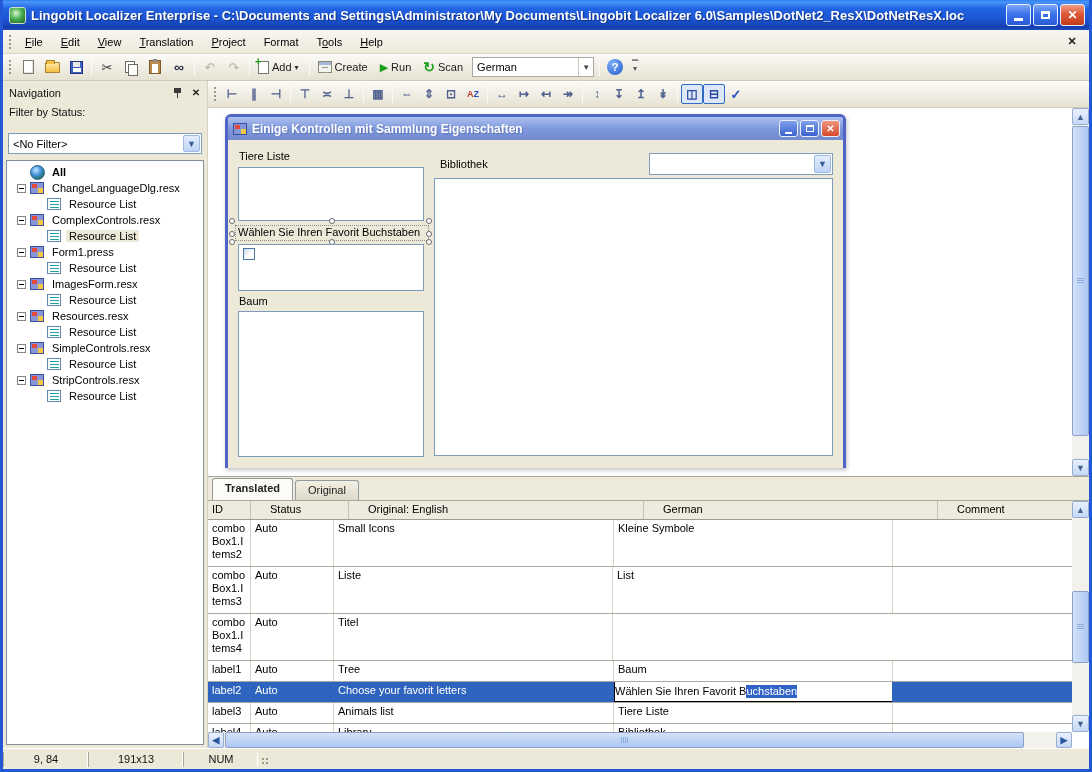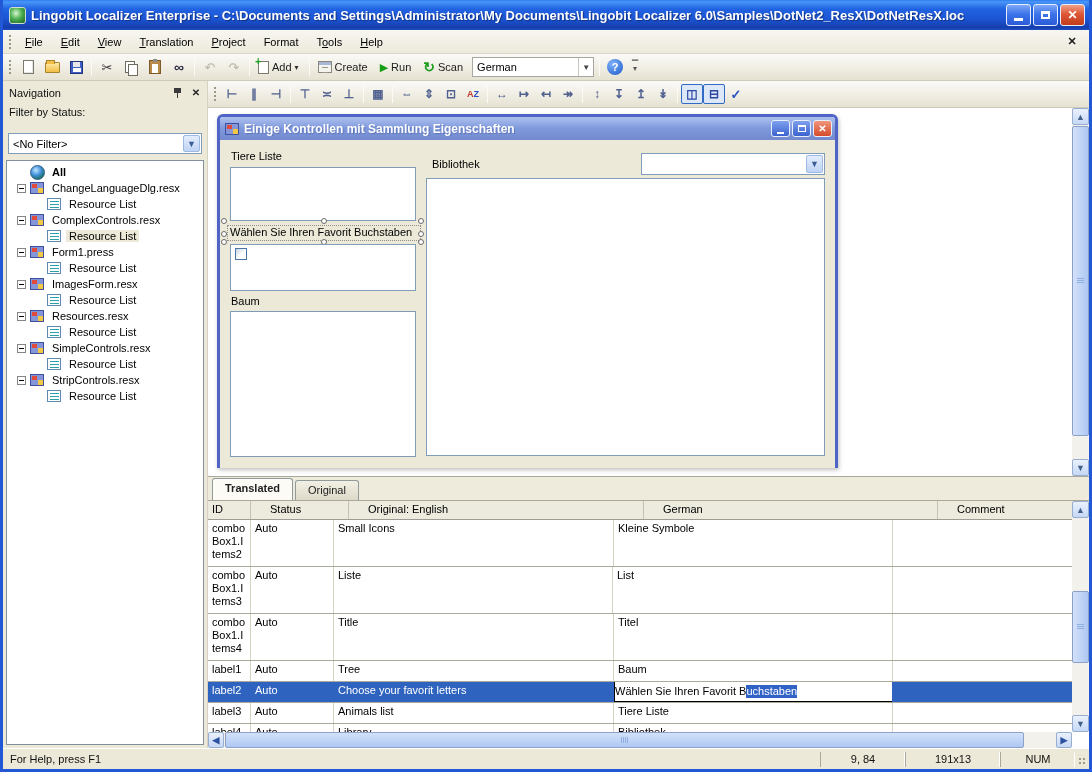--- a/index.html
+++ b/index.html
@@ -108,21 +108,21 @@
   .vsb { position:absolute; top:0; right:0; bottom:0; width:17px; background:#F2F1EC; }
   .sbtn { position:absolute; left:0; width:17px; height:17px; border:1px solid #98AECE; border-radius:2px; background:linear-gradient(180deg,#EAF1FD,#C6D8F6); color:#44618C; font-size:9px; font-weight:bold; display:flex; align-items:center; justify-content:center; }
   .vthumb { position:absolute; left:0; width:17px; border:1px solid #8CA0C8; border-radius:2px; background:linear-gradient(90deg,#D3E1FA,#AEC8F2); }
   .vthumb::after { content:""; position:absolute; left:4px; right:4px; top:50%; height:6px; margin-top:-3px; background:repeating-linear-gradient(180deg,#90AEE0 0 1px,transparent 1px 2px); }
   .hsb { height:16px; flex:0 0 16px; background:#F2F1EC; position:relative; }
   .hbtn { position:absolute; top:0; width:16px; height:16px; border:1px solid #98AECE; border-radius:2px; background:linear-gradient(180deg,#EAF1FD,#C6D8F6); color:#2D53A0; font-size:9px; font-weight:bold; display:flex; align-items:center; justify-content:center; }
   .hthumb { position:absolute; top:0; height:16px; border:1px solid #8CA0C8; border-radius:2px; background:linear-gradient(180deg,#D3E1FA,#AEC8F2); }
   .hthumb::after { content:""; position:absolute; top:4px; bottom:4px; left:50%; width:8px; margin-left:-4px; background:repeating-linear-gradient(90deg,#90AEE0 0 1px,transparent 1px 2px); }
 
   
-  .dialog { position:absolute; left:8px; top:6px; width:621px; height:354px; border:3px solid #5064C8; border-radius:6px 6px 0 0; background:#ECE9D8; box-shadow:1px 2px 4px rgba(0,0,0,.25); }
+  .dialog { position:absolute; left:16px; top:6px; width:621px; height:354px; border:3px solid #5064C8; border-radius:6px 6px 0 0; background:#ECE9D8; box-shadow:1px 2px 4px rgba(0,0,0,.25); }
   .dlg-title { height:23px; border-radius:3px 3px 0 0; display:flex; align-items:center; padding:0 3px 0 5px;
     background:linear-gradient(180deg,#AEC0EE 0%,#7E99DC 50%,#7389CE 100%); }
   .dlg-title .i-form { margin-right:5px; }
   .dlg-title .dt-text { flex:1; color:#fff; font-weight:bold; font-size:12px; text-shadow:1px 1px 1px #5E74B8; white-space:nowrap; overflow:hidden; }
   .dbtn { width:19px; height:17px; margin-left:2px; border-radius:3px; border:1px solid #E8EEFA; color:#fff; font-size:10px; font-weight:bold; display:flex; align-items:center; justify-content:center;
     background:linear-gradient(180deg,#7EA0EE,#3B63CE); }
   .dbtn.close { background:linear-gradient(180deg,#F0967E,#D64A2A); }
   .dbtn .ming { width:7px; height:2px; background:#fff; margin-top:8px; }
   .dbtn .maxg { width:8px; height:7px; border:1px solid #fff; border-top-width:2px; }
   .dlg-client { position:relative; height:328px; background:#ECE9D8; font-size:11px; }
@@ -467,21 +467,20 @@
             <div class="grow tall">
               <div class="gc cid">comboBox1.Items3</div>
               <div class="gc cst">Auto</div>
               <div class="gc cde">Liste</div>
               <div class="gc cor">List</div>
               <div class="gc cco"></div>
             </div>
             <div class="grow tall">
               <div class="gc cid">comboBox1.Items4</div>
               <div class="gc cst">Auto</div>
-              <div class="gc cor">Title</div>
               <div class="gc cde">Titel</div>
               <div class="gc cco"></div>
             </div>
             <div class="grow short">
               <div class="gc cid">label1</div>
               <div class="gc cst">Auto</div>
               <div class="gc cor">Tree</div>
               <div class="gc cde">Baum</div>
               <div class="gc cco"></div>
             </div>
@@ -524,20 +523,19 @@
           <div class="hbtn" style="left:0;">◀</div>
           <div class="hthumb" style="left:17px; right:48px;"></div>
           <div class="hbtn" style="right:0;">▶</div>
         </div>
       </div>
 
     </div>
   </div>
 
   <div class="statusbar">
-    <div class="sb-help">For Help, press F1</div>
     <div class="sb-panel sb-pos">9, 84</div>
     <div class="sb-panel sb-size">191x13</div>
     <div class="sb-panel sb-num">NUM</div>
     <div class="sb-grip"></div>
   </div>
 
 </div>
 
 </body></html>

